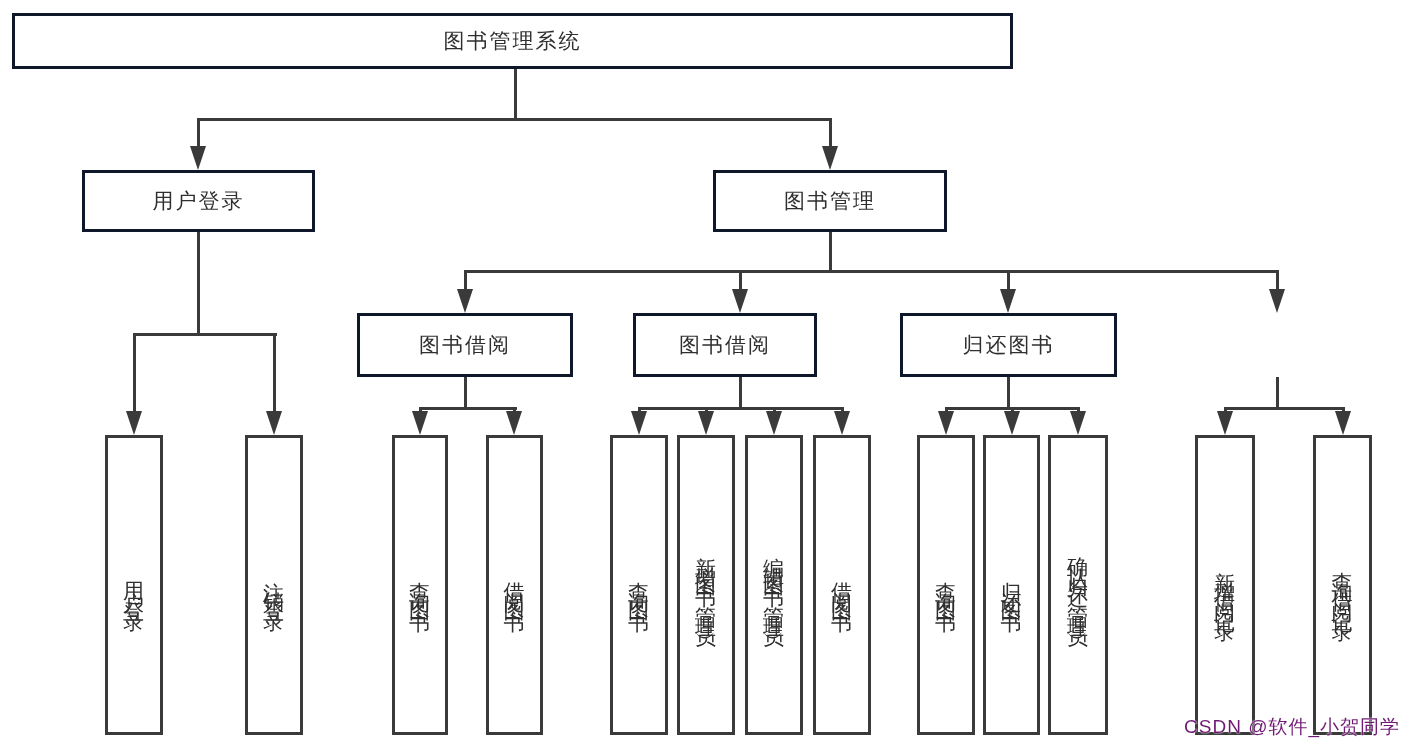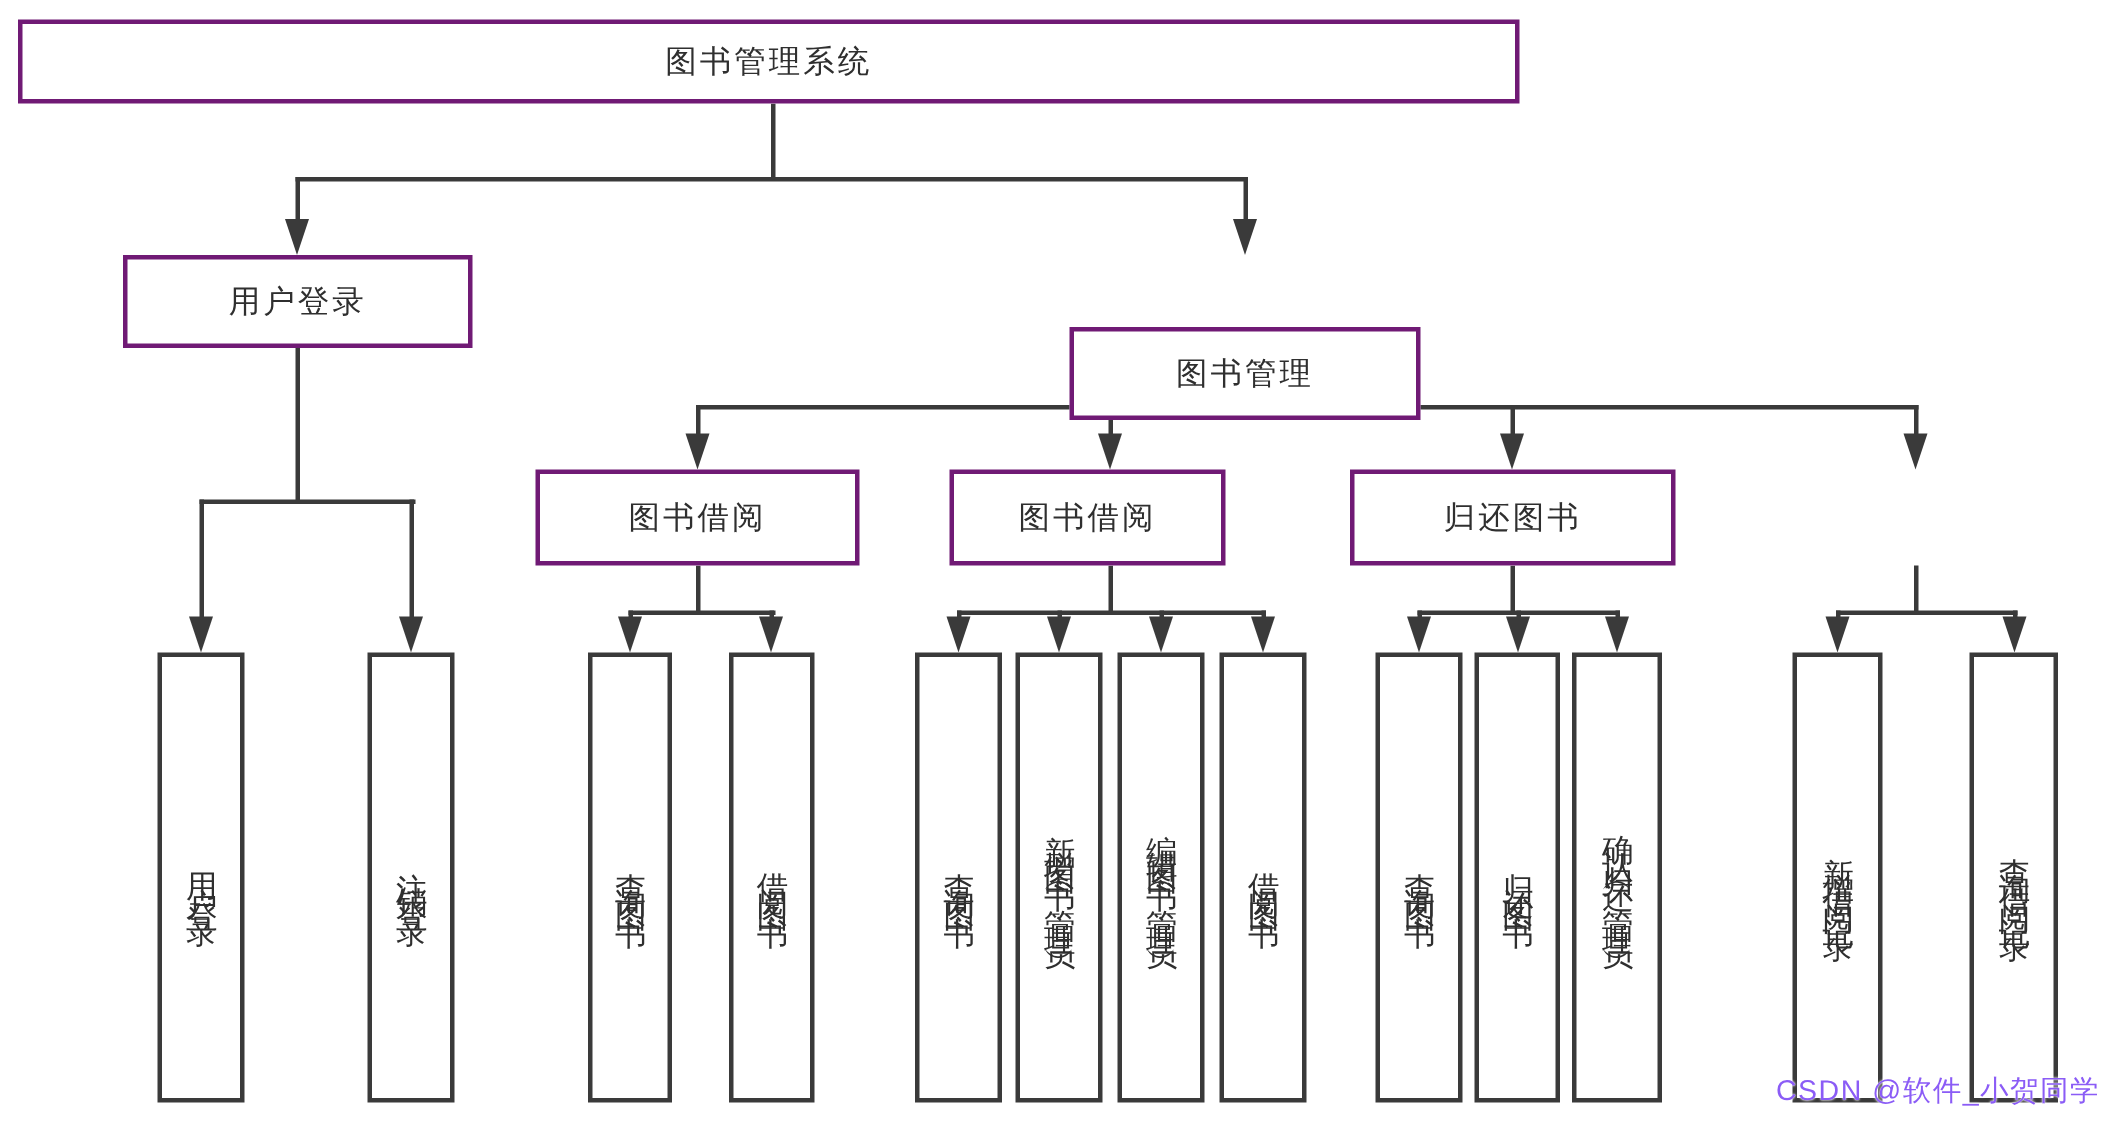--- a/index.html
+++ b/index.html
@@ -9,21 +9,21 @@
     height: 747px;
     background: #ffffff;
     font-family: "Liberation Sans", "DejaVu Sans", sans-serif;
     overflow: hidden;
   }
   
   .hbox {
     position: absolute;
     box-sizing: border-box;
     background: #ffffff;
-    border: 3px solid #701a75;
+    border: 3px solid #0f172a;
     display: flex;
     align-items: center;
     justify-content: center;
     font-size: 21px;
     letter-spacing: 2px;
     color: #2f2f2f;
     white-space: nowrap;
     z-index: 2;
   }
   
@@ -58,21 +58,21 @@
     border-right: 8px solid transparent;
     border-top: 24px solid #3a3a3a;
     z-index: 1;
   }
   #watermark {
     position: absolute;
     top: 714px;
     right: 5px;
     font-size: 19px;
     letter-spacing: 1px;
-    color: #8b5cf6;
+    color: #701a75;
     text-shadow: 0 0 2px #ffffff, 0 0 1px #ffffff;
     z-index: 5;
     white-space: nowrap;
   }
 </style>
 </head>
 <body>
 
 <div id="canvas">
 
@@ -83,21 +83,21 @@
   <div class="ln" style="left:514px; top:69px;  width:3px;   height:51px;"></div>
   <div class="ln" style="left:197px; top:118px; width:635px; height:3px;"></div>
   <div class="ln" style="left:197px; top:118px; width:3px;   height:33px;"></div>
   <div class="ah" style="left:190px; top:146px;"></div>
   <div class="ln" style="left:829px; top:118px; width:3px;   height:33px;"></div>
   <div class="ah" style="left:822px; top:146px;"></div>
 
   <div class="hbox" style="left:82px; top:170px; width:233px; height:62px;">
     <span>用户登录</span>
   </div>
-  <div class="hbox" style="left:713px; top:170px; width:234px; height:62px;margin-top:48px;">
+  <div class="hbox" style="left:713px; top:170px; width:234px; height:62px;">
     <span>图书管理</span>
   </div>
 
   <div class="ln" style="left:197px; top:232px; width:3px;   height:103px;"></div>
   <div class="ln" style="left:133px; top:333px; width:144px; height:3px;"></div>
   <div class="ln" style="left:133px; top:333px; width:3px;   height:82px;"></div>
   <div class="ah" style="left:126px; top:411px;"></div>
   <div class="ln" style="left:273px; top:333px; width:3px;   height:82px;"></div>
   <div class="ah" style="left:266px; top:411px;"></div>
 

